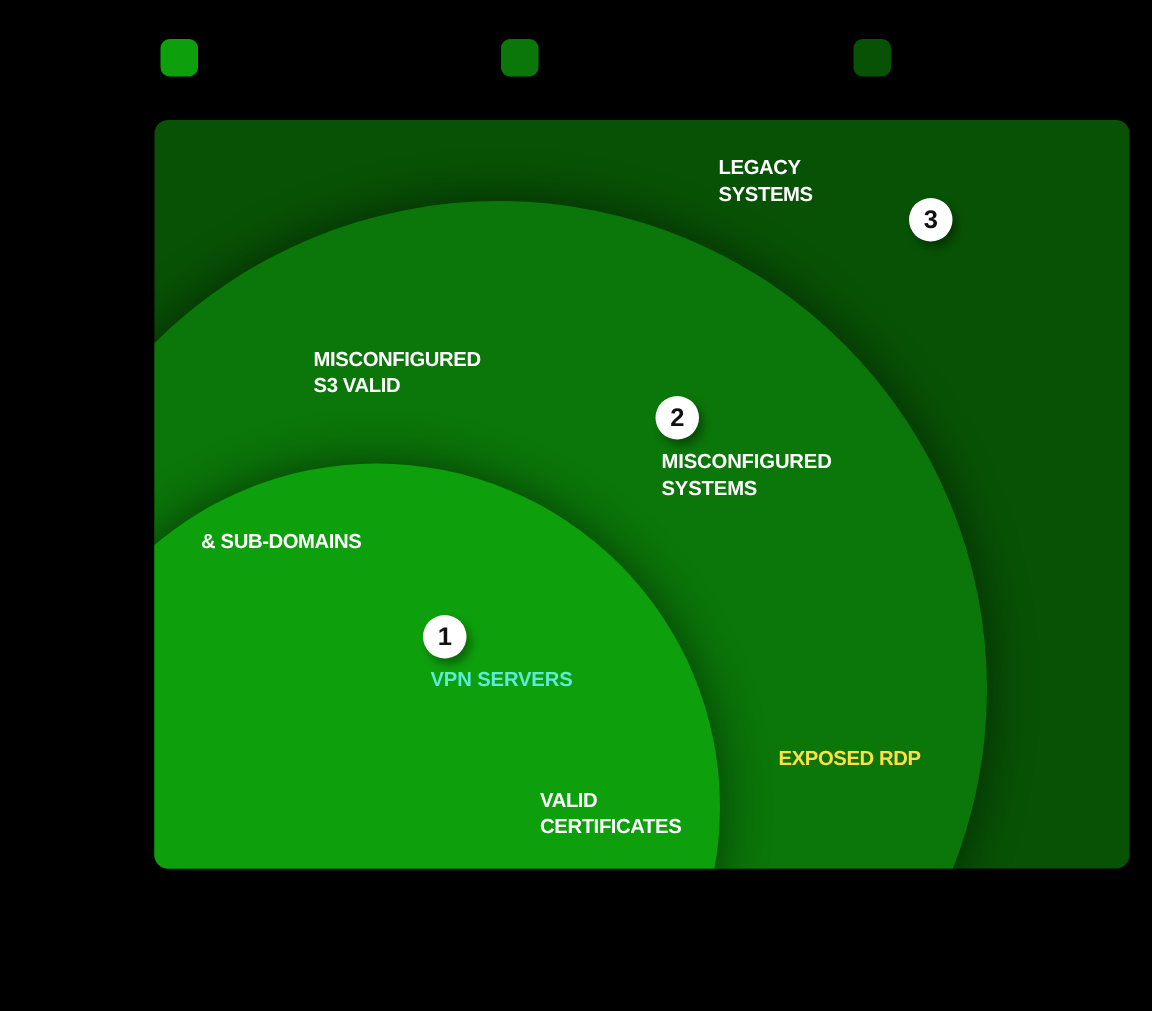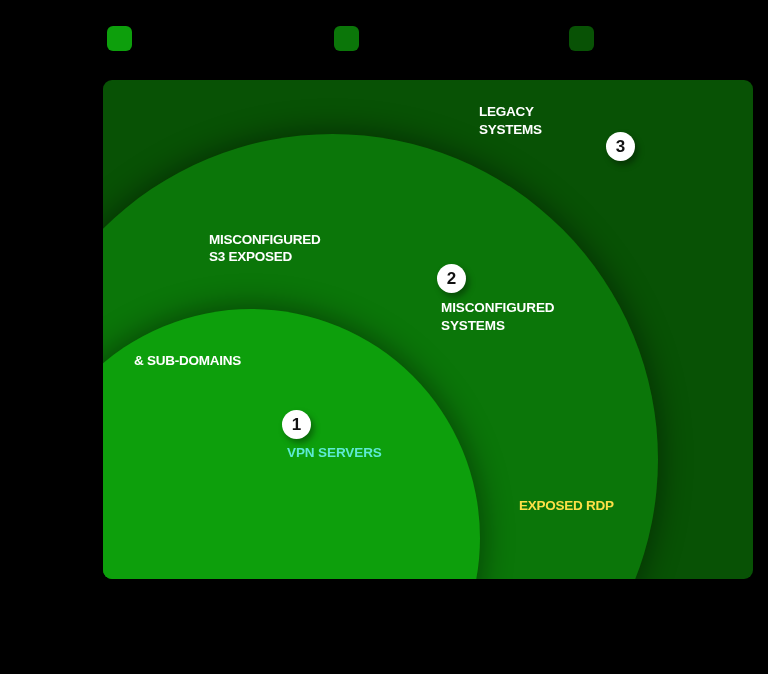--- a/index.html
+++ b/index.html
@@ -63,21 +63,21 @@
     <div>LEGACY</div>
     <div>SYSTEMS</div>
   </div>
 
   <div class="badge badge3">
       <span>3</span>
     </div>
 
   <div class="label lbl-miss3" style="color: rgb(255, 255, 255);">
     <div>MISCONFIGURED</div>
-    <div>S3 EXPOSED</div>
+    <div>S3 VALID</div>
   </div>
 
   <div class="badge badge2">
       <span>2</span>
     </div>
   <div class="label lbl-missdb" style="color: rgb(255, 255, 255);">
     <div>MISCONFIGURED</div>
     <div>SYSTEMS</div>
   </div>
 
@@ -85,17 +85,21 @@
     <div>&amp; SUB-DOMAINS</div>
   </div>
 
   <div class="badge badge1">
       <span>1</span>
     </div>
   <div class="label lbl-vpn" style="color: #5eead4;">
     <div>VPN SERVERS</div>
   </div>
 
+  <div class="label lbl-valid" style="color: rgb(255, 255, 255);">
+    <div>VALID</div>
+    <div>CERTIFICATES</div>
+  </div>
 
   <div class="label lbl-rdp" style="color: #fde047;">
     <div>EXPOSED RDP</div>
   </div>
 </div>
 
 </body></html>

